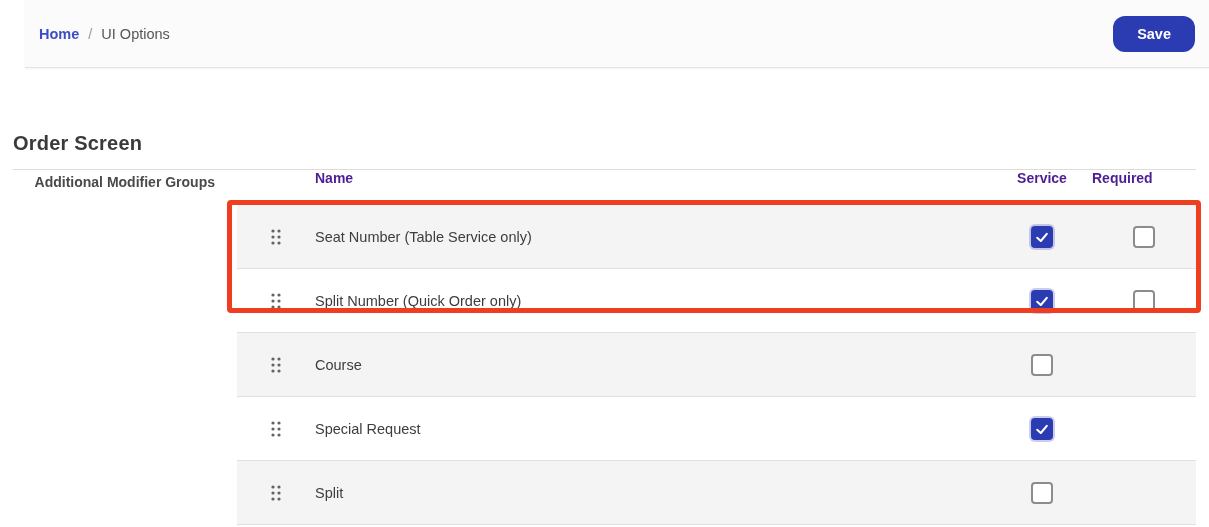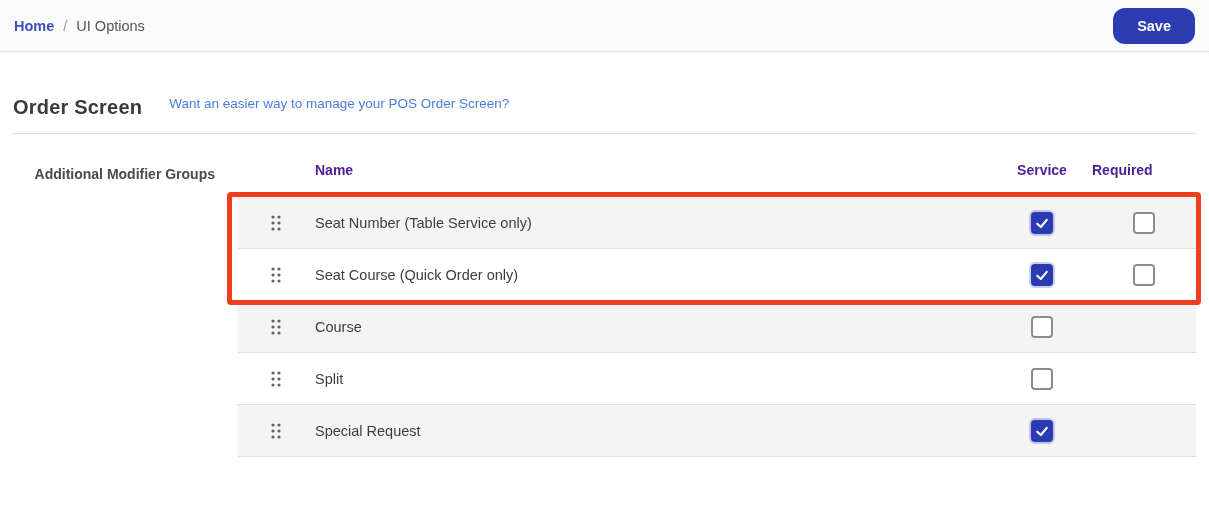--- a/index.html
+++ b/index.html
@@ -1,62 +1,63 @@
 <!DOCTYPE html>
 <html><head>
 <meta charset="utf-8">
 <style>
   * { margin: 0; padding: 0; box-sizing: border-box; }
   html, body { width: 1209px; height: 527px; background: #ffffff;
     font-family: "Liberation Sans", sans-serif; color: #3d3d3d; overflow: hidden; }
 
   
   .topbar {
-    height: 52px; background: #fbfbfb;
+    height: 68px; background: #fbfbfb;
     border-bottom: 1px solid #e3e3e3;
     box-shadow: 0 1px 2px rgba(0,0,0,0.05);
     display: flex; align-items: center; justify-content: space-between;
     padding: 0 14px;
+    margin-left: 25px;
   }
   .breadcrumb { font-size: 14.5px; display: flex; align-items: center; gap: 9px; }
   .breadcrumb .home { color: #3d4ec2; font-weight: 600; cursor: pointer; }
   .breadcrumb .sep { color: #9b9b9b; }
   .breadcrumb .current { color: #555555; font-weight: 500; }
   .save-btn {
     background: #2b3bb2; color: #ffffff; border: none; border-radius: 12px;
     font-family: "Liberation Sans", sans-serif;
     font-size: 14.5px; font-weight: 700; padding: 10px 24px; cursor: pointer;
   }
 
   
   .content { padding: 0 13px; }
   .section-header {
-    margin-top: 44px; padding-bottom: 14px; border-bottom: 1px solid #dcdcdc;
-    display: flex; align-items: flex-start; gap: 27px;
+    margin-top: 64px; padding-bottom: 14px; border-bottom: 1px solid #dcdcdc;
+    display: flex; align-items: center; gap: 0;
   }
   .section-title { font-size: 20px; font-weight: 700; color: #3a3a3a; letter-spacing: 0.2px; }
   .section-help-link { font-size: 13.5px; color: #4a7ce0; font-weight: 500; cursor: pointer; }
 
-  .form-area { display: flex; margin-top: 28px; }
+  .form-area { display: flex; }
   .label-col {
     width: 202px; text-align: right; font-size: 14px; font-weight: 600;
     color: #4a4a4a; line-height: 1.6; padding-top: 1px;
   }
   .table-col { flex: 1; margin-left: 22px; position: relative; }
 
   
   .thead { display: flex; align-items: flex-start; padding-bottom: 18px; }
   .th { font-size: 14px; font-weight: 700; color: #4c1d95; }
   .th-name { flex: 1; padding-left: 78px; }
   .th-enabled { width: 100px; text-align: center; }
   .th-required { width: 104px; text-align: left; }
 
   .rows { border-top: 1px solid #e0e0e0; position: relative; }
   .row {
-    display: flex; align-items: center; height: 52px;
+    display: flex; align-items: center; height: 64px;
     border-bottom: 1px solid #e0e0e0; background: #ffffff;
   }
   .row:nth-child(odd) { background: #f4f4f4; }
   .cell-drag { width: 78px; display: flex; justify-content: center; }
   .drag-handle { cursor: grab; display: flex; color: #636363; }
   .cell-name { flex: 1; font-size: 14.5px; color: #3d3d3d; }
   .cell-check { width: 100px; display: flex; justify-content: center; }
   .cell-check.required { width: 104px; }
   .cell-check[data-present="false"] { visibility: hidden; }
 
@@ -89,21 +90,20 @@
     <span class="sep">/</span>
     <span class="current">UI Options</span>
   </div>
   <button class="save-btn">Save</button>
 </div>
 
 <div class="content">
 
   <div class="section-header">
     <span class="section-title">Order Screen</span>
-    <span class="section-help-link">Want an easier way to manage your POS Order Screen?</span>
   </div>
 
   <div class="form-area">
     <div class="label-col">Additional Modifier Groups</div>
 
     <div class="table-col">
 
       <div class="thead">
         <div class="th th-name">Name</div>
         <div class="th th-enabled">Service</div>
@@ -150,21 +150,21 @@
                     <circle cx="3" cy="3" r="1.6"></circle>
                     <circle cx="9" cy="3" r="1.6"></circle>
                     <circle cx="3" cy="9" r="1.6"></circle>
                     <circle cx="9" cy="9" r="1.6"></circle>
                     <circle cx="3" cy="15" r="1.6"></circle>
                     <circle cx="9" cy="15" r="1.6"></circle>
                   </g>
                 </svg>
             </span>
           </div>
-          <div class="cell-name">Seat Course (Quick Order only)</div>
+          <div class="cell-name">Split Number (Quick Order only)</div>
           <div class="cell-check">
             <span class="checkbox" data-checked="true">
               <svg width="16" height="16" viewBox="0 0 20 20">
                   <polyline points="4,11 8.5,15 16,6" fill="none" stroke="#ffffff" stroke-width="2.6" stroke-linecap="round" stroke-linejoin="round"></polyline>
                 </svg>
             </span>
           </div>
           <div class="cell-check required" data-present="true">
             <span class="checkbox" data-checked="false">
               
@@ -207,52 +207,52 @@
                     <circle cx="3" cy="3" r="1.6"></circle>
                     <circle cx="9" cy="3" r="1.6"></circle>
                     <circle cx="3" cy="9" r="1.6"></circle>
                     <circle cx="9" cy="9" r="1.6"></circle>
                     <circle cx="3" cy="15" r="1.6"></circle>
                     <circle cx="9" cy="15" r="1.6"></circle>
                   </g>
                 </svg>
             </span>
           </div>
-          <div class="cell-name">Split</div>
-          <div class="cell-check">
-            <span class="checkbox" data-checked="false">
-              
-            </span>
-          </div>
-          <div class="cell-check required" data-present="false">
-            <span class="checkbox"></span>
-          </div>
-        </div>
-
-        <div class="row">
-          <div class="cell-drag">
-            <span class="drag-handle">
-              <svg width="12" height="18" viewBox="0 0 12 18">
-                  <g fill="currentColor">
-                    <circle cx="3" cy="3" r="1.6"></circle>
-                    <circle cx="9" cy="3" r="1.6"></circle>
-                    <circle cx="3" cy="9" r="1.6"></circle>
-                    <circle cx="9" cy="9" r="1.6"></circle>
-                    <circle cx="3" cy="15" r="1.6"></circle>
-                    <circle cx="9" cy="15" r="1.6"></circle>
-                  </g>
-                </svg>
-            </span>
-          </div>
           <div class="cell-name">Special Request</div>
           <div class="cell-check">
             <span class="checkbox" data-checked="true">
               <svg width="16" height="16" viewBox="0 0 20 20">
                   <polyline points="4,11 8.5,15 16,6" fill="none" stroke="#ffffff" stroke-width="2.6" stroke-linecap="round" stroke-linejoin="round"></polyline>
                 </svg>
+            </span>
+          </div>
+          <div class="cell-check required" data-present="false">
+            <span class="checkbox"></span>
+          </div>
+        </div>
+
+        <div class="row">
+          <div class="cell-drag">
+            <span class="drag-handle">
+              <svg width="12" height="18" viewBox="0 0 12 18">
+                  <g fill="currentColor">
+                    <circle cx="3" cy="3" r="1.6"></circle>
+                    <circle cx="9" cy="3" r="1.6"></circle>
+                    <circle cx="3" cy="9" r="1.6"></circle>
+                    <circle cx="9" cy="9" r="1.6"></circle>
+                    <circle cx="3" cy="15" r="1.6"></circle>
+                    <circle cx="9" cy="15" r="1.6"></circle>
+                  </g>
+                </svg>
+            </span>
+          </div>
+          <div class="cell-name">Split</div>
+          <div class="cell-check">
+            <span class="checkbox" data-checked="false">
+              
             </span>
           </div>
           <div class="cell-check required" data-present="false">
             <span class="checkbox"></span>
           </div>
         </div>
 
         <div class="highlight-box"></div>
 
       </div>

